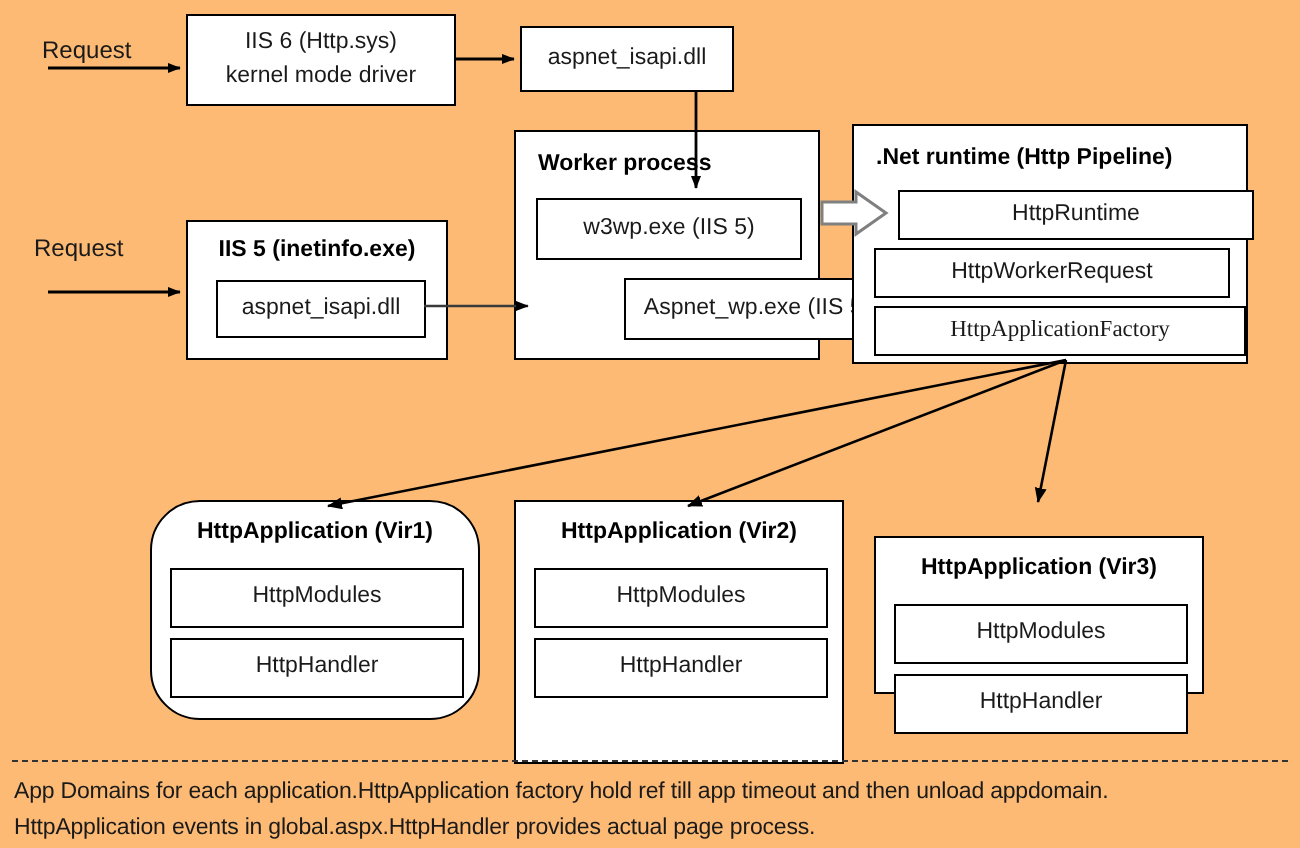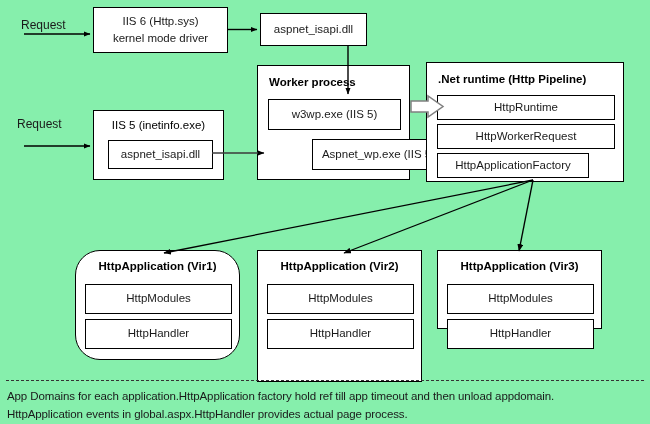--- a/index.html
+++ b/index.html
@@ -4,21 +4,21 @@
 <style>
   html, body {
     margin: 0;
     padding: 0;
     background: #ffffff;
   }
   #canvas {
     position: relative;
     width: 650px;
     height: 424px;
-    background: #86efac;
+    background: #fdba74;
     font-family: "Liberation Sans", sans-serif;
     overflow: hidden;
   }
   .box {
     position: absolute;
     box-sizing: border-box;
     border: 1.5px solid #000000;
     background: #ffffff;
   }
   
@@ -88,45 +88,45 @@
     </div>
   </div>
 
   <div class="box" style="left:260px; top:13px; width:107px; height:33px;">
     <div class="boxtext">aspnet_isapi.dll</div>
   </div>
 
   <div class="plain-label" style="left:17px; top:117px;">Request</div>
 
   <div class="box" style="left:93px; top:110px; width:131px; height:70px;">
-    <div class="grouptitle" style="left:0; right:0; top:8px; text-align:center; font-weight:normal; font-size:11.5px;">IIS 5 (inetinfo.exe)</div>
+    <div class="grouptitle" style="left:0; right:0; top:8px; text-align:center; font-weight:bold; font-size:11.5px;">IIS 5 (inetinfo.exe)</div>
     <div class="box" style="left:14px; top:29px; width:105px; height:29px;">
       <div class="boxtext">aspnet_isapi.dll</div>
     </div>
   </div>
 
   <div class="box" style="left:257px; top:65px; width:153px; height:115px;">
     <div class="grouptitle" style="left:11px; top:10px;">Worker process</div>
     <div class="box" style="left:10px; top:33px; width:133px; height:31px;">
       <div class="boxtext">w3wp.exe (IIS 5)</div>
     </div>
     <div class="box" style="left:10px; top:73px; width:133px; height:31px;margin-left:44px;">
       <div class="boxtext">Aspnet_wp.exe (IIS 5)</div>
     </div>
   </div>
 
   <div class="box" style="left:426px; top:62px; width:198px; height:120px;">
     <div class="grouptitle" style="left:11px; top:10px;">.Net runtime (Http Pipeline)</div>
-    <div class="box" style="left:10px; top:32px; width:178px; height:25px;">
+    <div class="box" style="left:22px; top:32px; width:178px; height:25px;">
       <div class="boxtext">HttpRuntime</div>
     </div>
     <div class="box" style="left:10px; top:61px; width:178px; height:25px;">
       <div class="boxtext">HttpWorkerRequest</div>
     </div>
-    <div class="box" style="left:10px; top:90px; width:152px; height:25px;">
+    <div class="box" style="left:10px; top:90px; width:186px; height:25px;font-family:Liberation Serif, serif;">
       <div class="boxtext">HttpApplicationFactory</div>
     </div>
   </div>
 
   <div class="box" style="left:75px; top:250px; width:165px; height:110px;border-radius:25px;">
     <div class="grouptitle" style="left:0; right:0; top:9px; text-align:center;">HttpApplication (Vir1)</div>
     <div class="box" style="left:9px; top:33px; width:147px; height:30px;">
       <div class="boxtext">HttpModules</div>
     </div>
     <div class="box" style="left:9px; top:68px; width:147px; height:30px;">
@@ -137,21 +137,21 @@
   <div class="box" style="left:257px; top:250px; width:165px; height:132px;">
     <div class="grouptitle" style="left:0; right:0; top:9px; text-align:center;">HttpApplication (Vir2)</div>
     <div class="box" style="left:9px; top:33px; width:147px; height:30px;">
       <div class="boxtext">HttpModules</div>
     </div>
     <div class="box" style="left:9px; top:68px; width:147px; height:30px;">
       <div class="boxtext">HttpHandler</div>
     </div>
   </div>
 
-  <div class="box" style="left:437px; top:250px; width:165px; height:79px;text-decoration:underline;">
+  <div class="box" style="left:437px; top:268px; width:165px; height:79px;text-decoration:underline;">
     <div class="grouptitle" style="left:0; right:0; top:9px; text-align:center;">HttpApplication (Vir3)</div>
     <div class="box" style="left:9px; top:33px; width:147px; height:30px;">
       <div class="boxtext">HttpModules</div>
     </div>
     <div class="box" style="left:9px; top:68px; width:147px; height:30px;">
       <div class="boxtext">HttpHandler</div>
     </div>
   </div>
 
   <svg class="overlay" viewBox="0 0 650 424">

